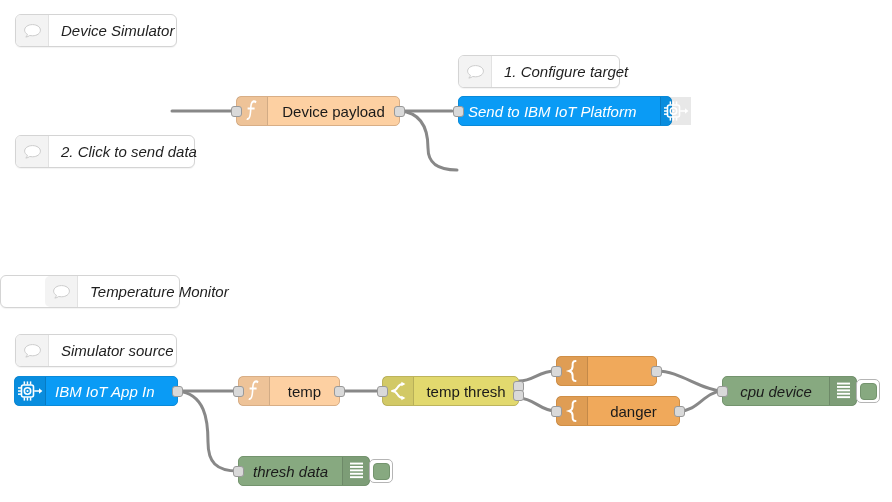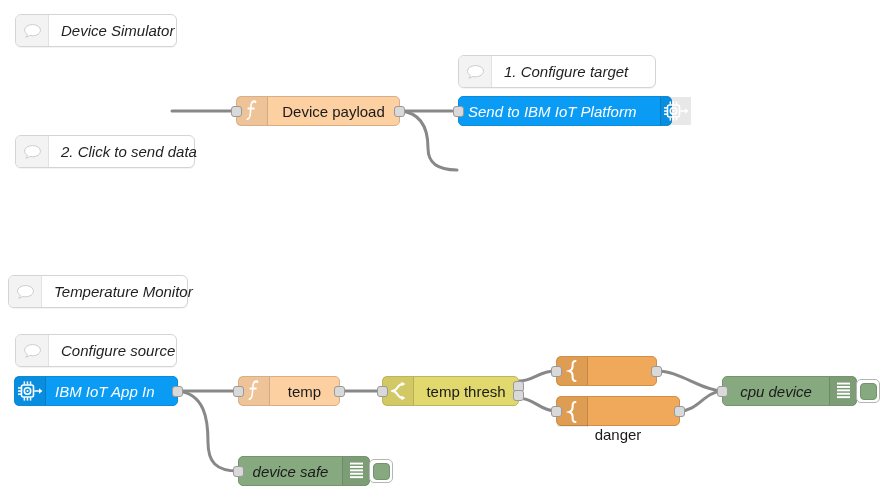--- a/index.html
+++ b/index.html
@@ -260,21 +260,21 @@
     <div class="port in"></div>
     <div class="icon-cell left">
       <svg width="16" height="22" viewBox="0 0 16 22" aria-hidden="true">
         <path d="M11.6 3.2 C10.6 2.2 9.1 2.3 8.4 3.6 C7.9 4.6 7.7 6.0 7.6 7.4 H10.6 V9.4 H7.5 C7.3 12.6 7.0 15.6 6.2 17.6 C5.4 19.7 3.9 20.6 2.4 19.8 L3.2 17.9 C4.0 18.3 4.6 17.7 5.0 16.3 C5.5 14.7 5.7 12.2 5.9 9.4 H3.6 V7.4 H6.0 C6.2 5.4 6.5 3.6 7.2 2.3 C8.4 0.1 11.0 -0.3 12.6 1.5 Z" fill="#ffffff"></path>
       </svg>
     </div>
     <div class="label">Device payload</div>
     <div class="port out"></div>
   </div>
 
-  <div class="node comment" style="left:458px; top:55px; width:198px;">
+  <div class="node comment" style="left:458px; top:55px; width:162px;">
     <div class="icon-cell">
       <svg width="17" height="14" viewBox="0 0 17 14" aria-hidden="true">
         <path d="M8.5 0.6 C3.9 0.6 0.6 3.1 0.6 6.1 C0.6 7.8 1.7 9.3 3.4 10.3 C3.2 11.3 2.6 12.3 1.8 13.1 C3.3 12.9 4.7 12.3 5.7 11.5 C6.6 11.7 7.5 11.8 8.5 11.8 C13.1 11.8 16.4 9.2 16.4 6.1 C16.4 3.1 13.1 0.6 8.5 0.6 Z" fill="#ffffff" stroke="#cccccc" stroke-width="1"></path>
       </svg>
     </div>
     <div class="label">1. Configure target</div>
   </div>
 
   <div class="node ibmiot" style="left:458px; top:96px; width:214px;gap:15px;">
     <div class="port in"></div>
@@ -294,36 +294,36 @@
           <rect x="1.0" y="7.2" width="3.2" height="1.5"></rect>
           <rect x="1.0" y="10.3" width="3.2" height="1.5"></rect>
           <rect x="1.0" y="13.4" width="3.2" height="1.5"></rect>
           <path d="M17.2 10.2 H22 V8.2 L25.4 11 L22 13.8 V11.8 H17.2 Z"></path>
         </g>
       </svg>
     </div>
   </div>
 
 
-  <div class="node comment" style="left:8px; top:275px; width:180px;">
+  <div class="node comment" style="left:0; top:275px; width:180px;padding-left:44px;">
     <div class="icon-cell">
       <svg width="17" height="14" viewBox="0 0 17 14" aria-hidden="true">
         <path d="M8.5 0.6 C3.9 0.6 0.6 3.1 0.6 6.1 C0.6 7.8 1.7 9.3 3.4 10.3 C3.2 11.3 2.6 12.3 1.8 13.1 C3.3 12.9 4.7 12.3 5.7 11.5 C6.6 11.7 7.5 11.8 8.5 11.8 C13.1 11.8 16.4 9.2 16.4 6.1 C16.4 3.1 13.1 0.6 8.5 0.6 Z" fill="#ffffff" stroke="#cccccc" stroke-width="1"></path>
       </svg>
     </div>
     <div class="label">Temperature Monitor</div>
   </div>
 
   <div class="node comment" style="left:15px; top:334px; width:162px;">
     <div class="icon-cell">
       <svg width="17" height="14" viewBox="0 0 17 14" aria-hidden="true">
         <path d="M8.5 0.6 C3.9 0.6 0.6 3.1 0.6 6.1 C0.6 7.8 1.7 9.3 3.4 10.3 C3.2 11.3 2.6 12.3 1.8 13.1 C3.3 12.9 4.7 12.3 5.7 11.5 C6.6 11.7 7.5 11.8 8.5 11.8 C13.1 11.8 16.4 9.2 16.4 6.1 C16.4 3.1 13.1 0.6 8.5 0.6 Z" fill="#ffffff" stroke="#cccccc" stroke-width="1"></path>
       </svg>
     </div>
-    <div class="label">Configure source</div>
+    <div class="label">Simulator source</div>
   </div>
 
   <div class="node ibmiot" style="left:14px; top:376px; width:164px;">
     <div class="icon-cell left">
       <svg width="26" height="22" viewBox="0 0 26 22" aria-hidden="true">
         <g fill="#ffffff">
           <rect x="4.5" y="5" width="12" height="12" rx="2" fill="none" stroke="#ffffff" stroke-width="1.6"></rect>
           <circle cx="10.5" cy="11" r="3.2" fill="none" stroke="#ffffff" stroke-width="1.6"></circle>
           <circle cx="10.5" cy="11" r="1.1"></circle>
           <rect x="6.6" y="1.4" width="1.5" height="3.2"></rect>
@@ -375,21 +375,21 @@
   <div class="node change" style="left:556px; top:356px; width:101px;">
     <div class="port in"></div>
     <div class="icon-cell left">
       <svg width="14" height="22" viewBox="0 0 14 22" aria-hidden="true">
         <path d="M10.5 1 C7.2 1, 7.6 4.2, 7.6 6.6 C7.6 9.0, 6.8 10.2, 4.2 11 C6.8 11.8, 7.6 13.0, 7.6 15.4 C7.6 17.8, 7.2 21, 10.5 21" fill="none" stroke="#ffffff" stroke-width="2" stroke-linecap="round"></path>
       </svg>
     </div>
     <div class="port out"></div>
   </div>
 
-  <div class="node change" style="left:556px; top:396px; width:124px;flex-direction:column;">
+  <div class="node change" style="left:556px; top:396px; width:124px;">
     <div class="port in"></div>
     <div class="icon-cell left">
       <svg width="14" height="22" viewBox="0 0 14 22" aria-hidden="true">
         <path d="M10.5 1 C7.2 1, 7.6 4.2, 7.6 6.6 C7.6 9.0, 6.8 10.2, 4.2 11 C6.8 11.8, 7.6 13.0, 7.6 15.4 C7.6 17.8, 7.2 21, 10.5 21" fill="none" stroke="#ffffff" stroke-width="2" stroke-linecap="round"></path>
       </svg>
     </div>
     <div class="label">danger</div>
     <div class="port out"></div>
   </div>
 
@@ -407,21 +407,21 @@
         </g>
       </svg>
     </div>
     <div class="debug-btn">
         <span></span>
       </div>
   </div>
 
   <div class="node debug" style="left:238px; top:456px; width:132px;">
     <div class="port in"></div>
-    <div class="label italic">device safe</div>
+    <div class="label italic">thresh data</div>
     <div class="icon-cell right">
       <svg class="dbg-lines" width="13" height="18" viewBox="0 0 13 18" aria-hidden="true">
         <g fill="#ffffff">
           <rect x="0" y="0.6" width="13" height="1.9"></rect>
           <rect x="0" y="4.0" width="13" height="1.9"></rect>
           <rect x="0" y="7.4" width="13" height="1.9"></rect>
           <rect x="0" y="10.8" width="13" height="1.9"></rect>
           <rect x="0" y="14.2" width="13" height="1.9"></rect>
         </g>
       </svg>

